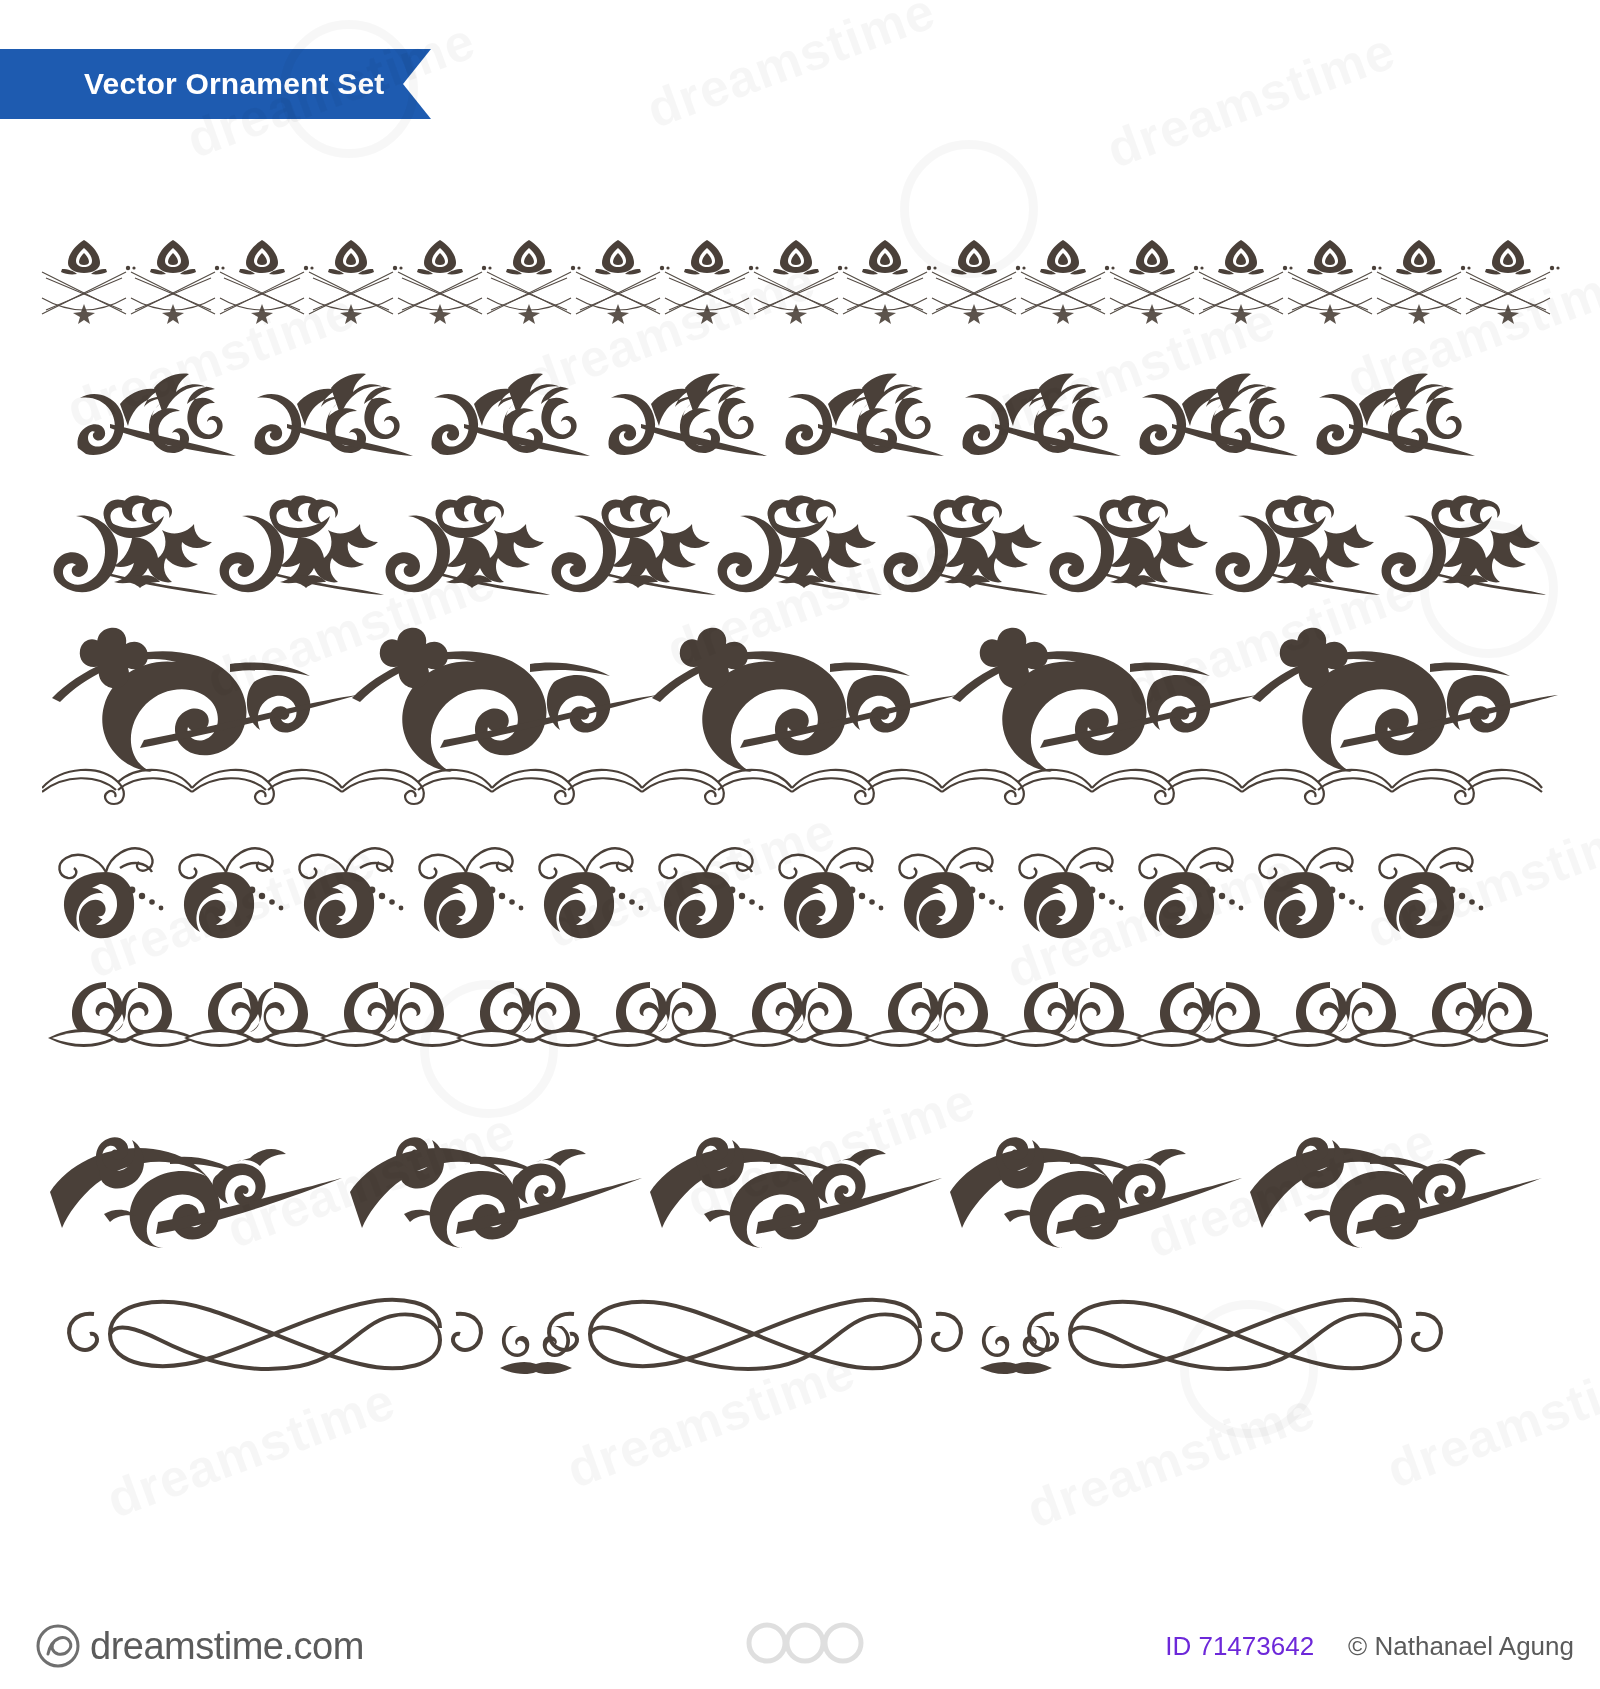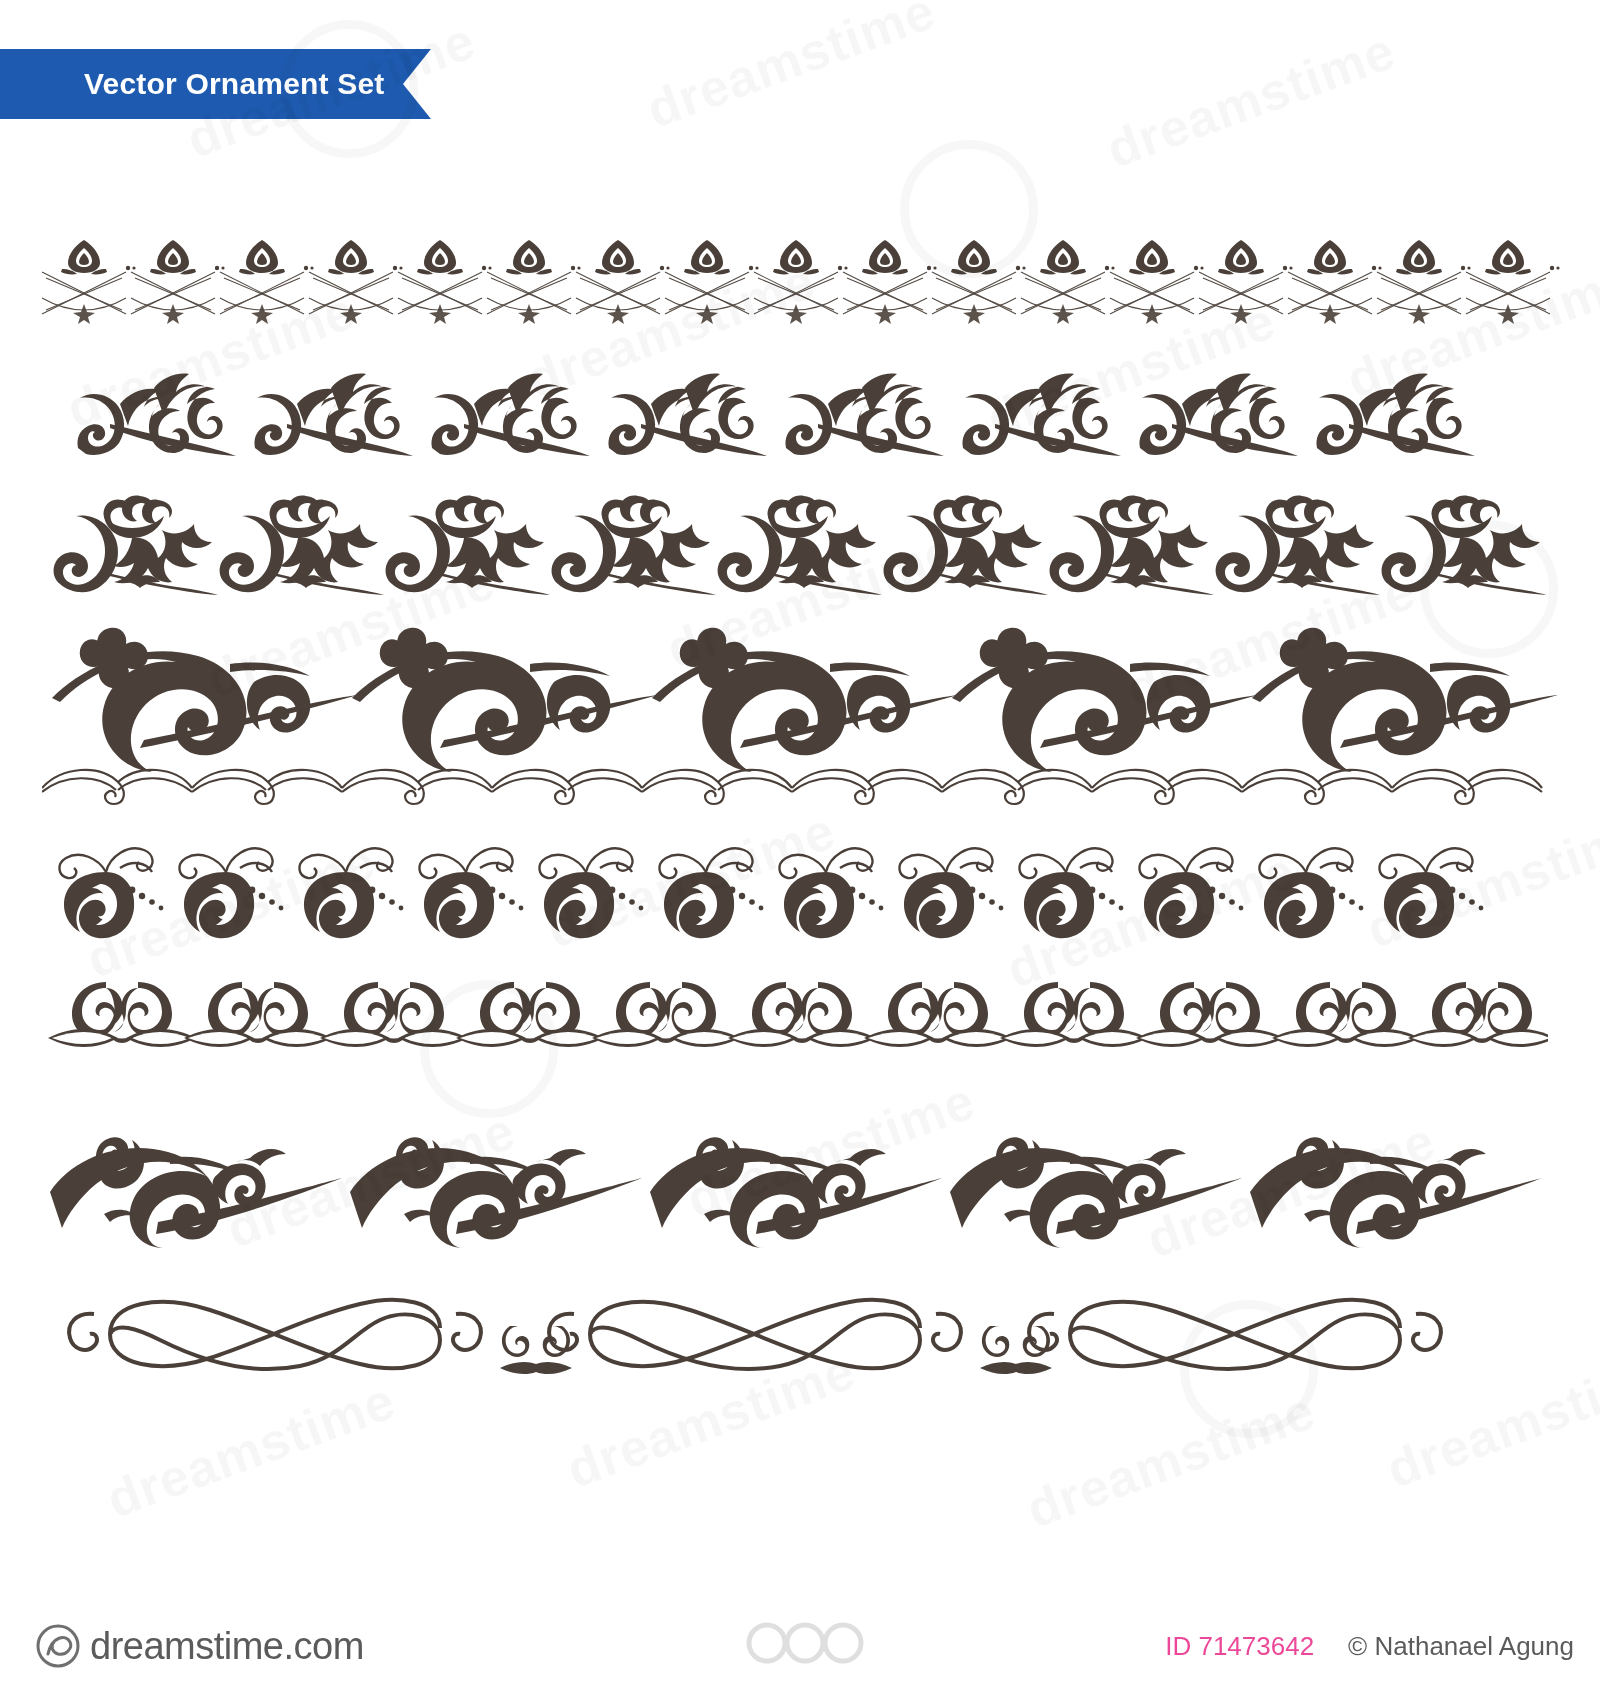--- a/index.html
+++ b/index.html
@@ -121,21 +121,21 @@
     letter-spacing: -0.5px;
   }
   .footer-right {
     display: flex;
     align-items: center;
     gap: 14px;
     font-size: 26px;
     color: #5b5b5b;
   }
   .img-id {
-    color: #ec4899;
+    color: #6d28d9;
   }
   .credit {
     color: #5b5b5b;
     margin-left: 20px;
   }
   .footer-wm {
     position: absolute;
     left: 50%;
     bottom: 24px;
     transform: translateX(-50%);

